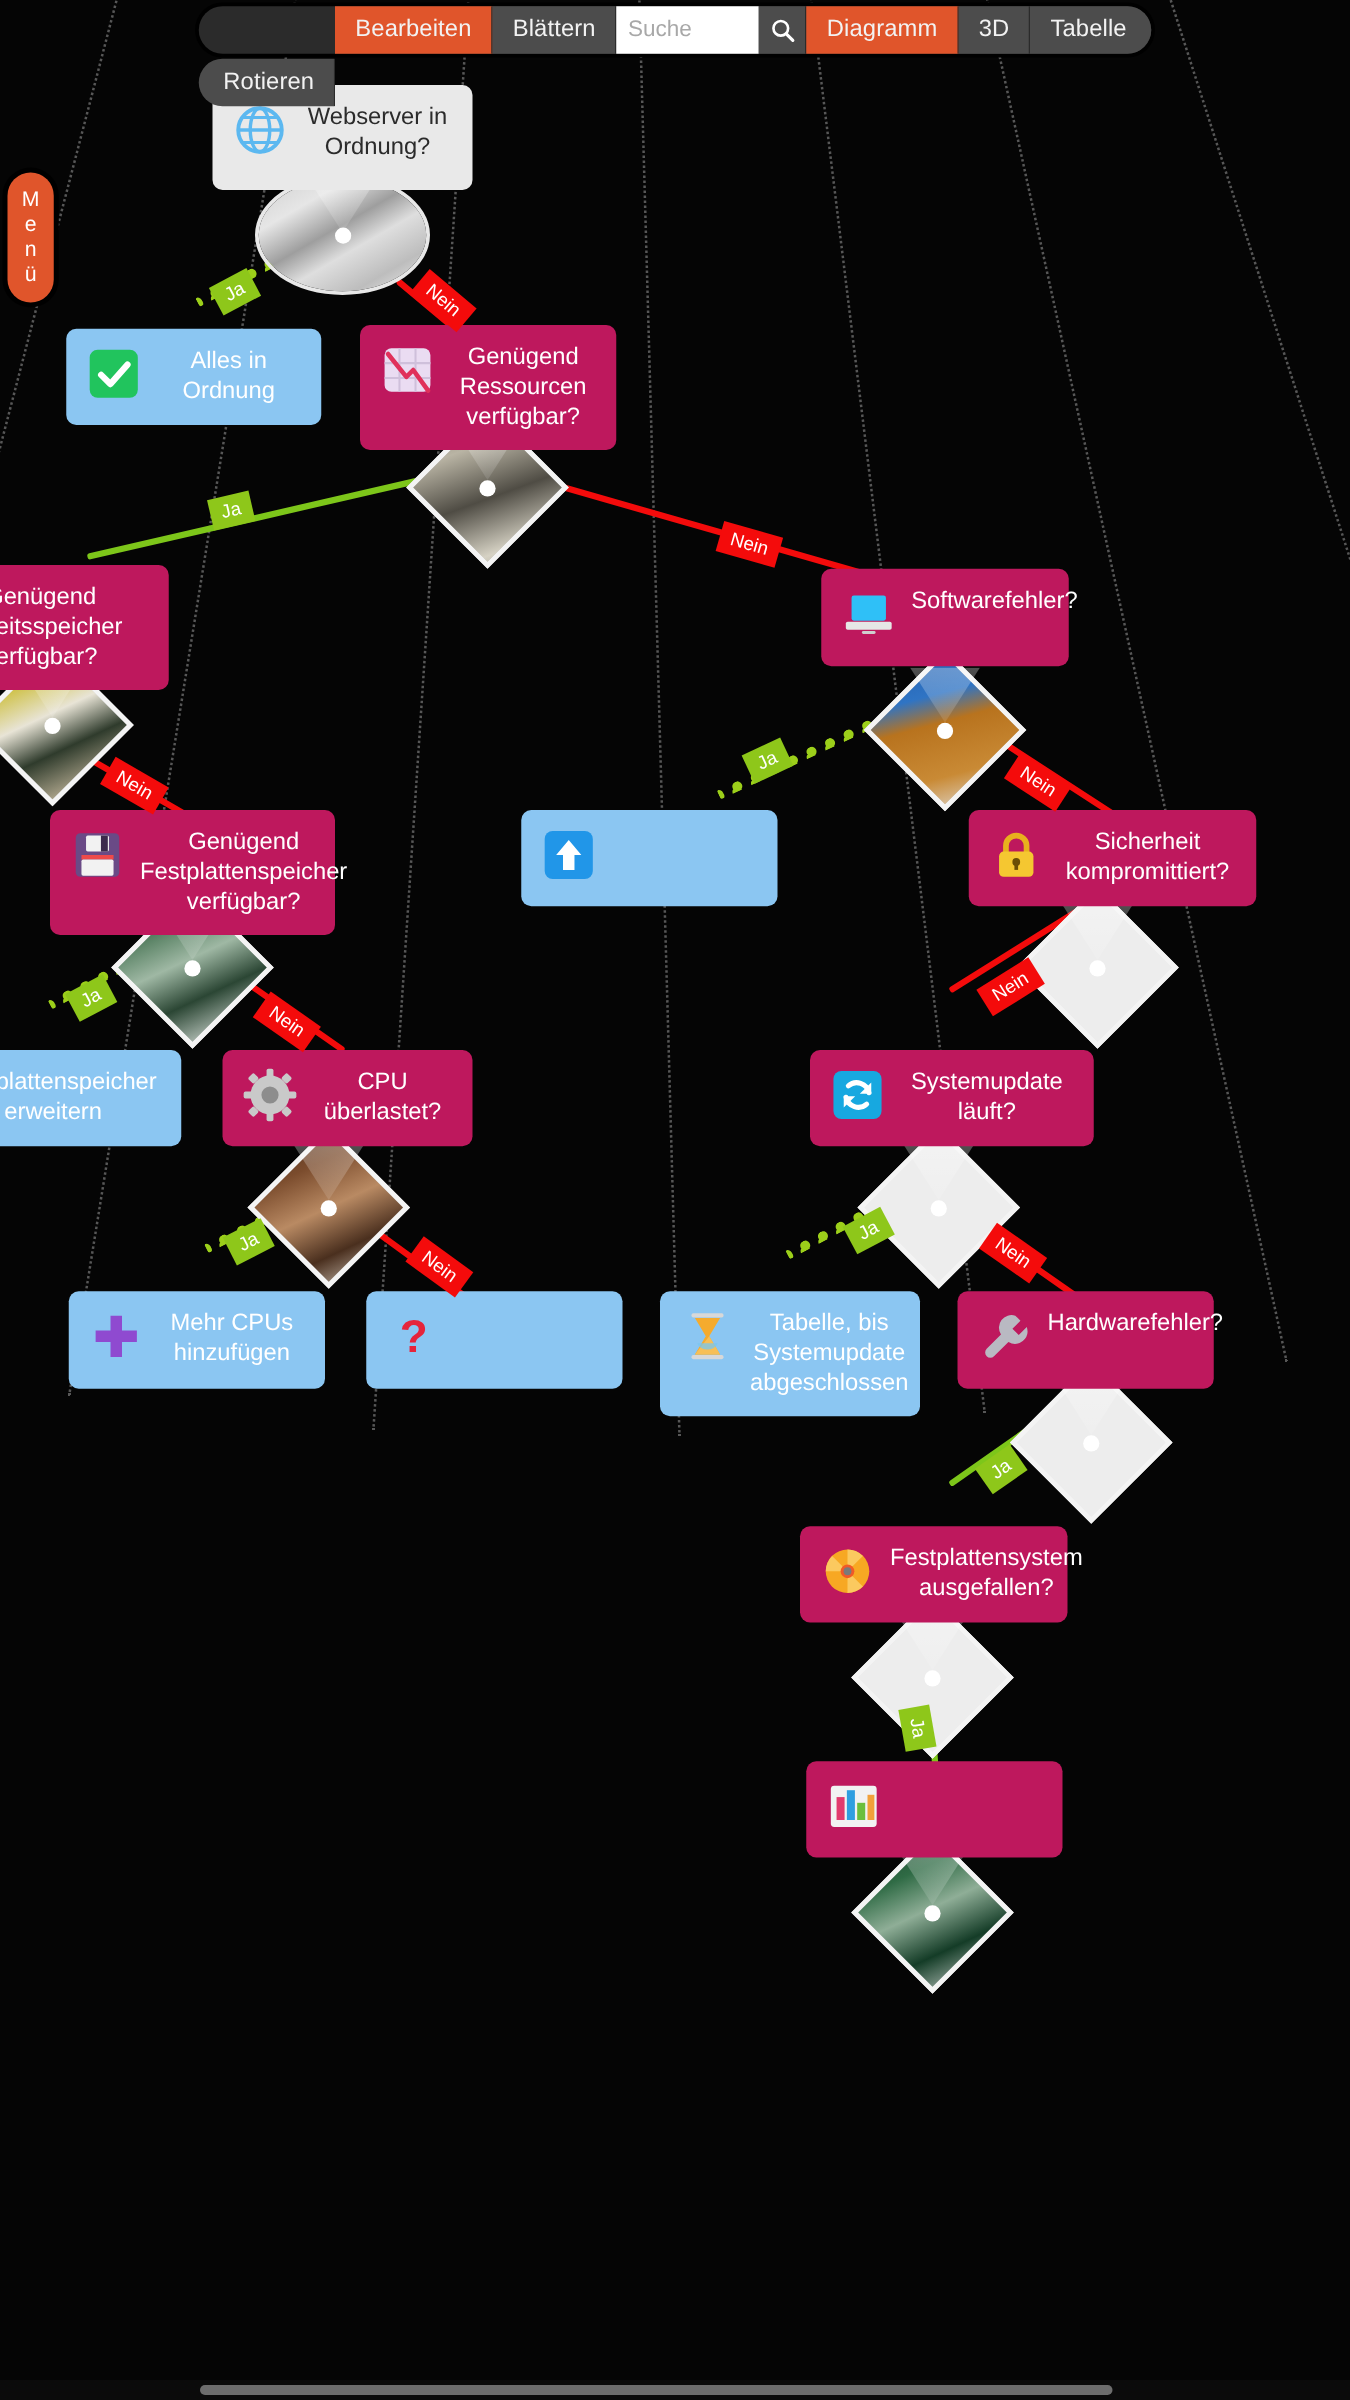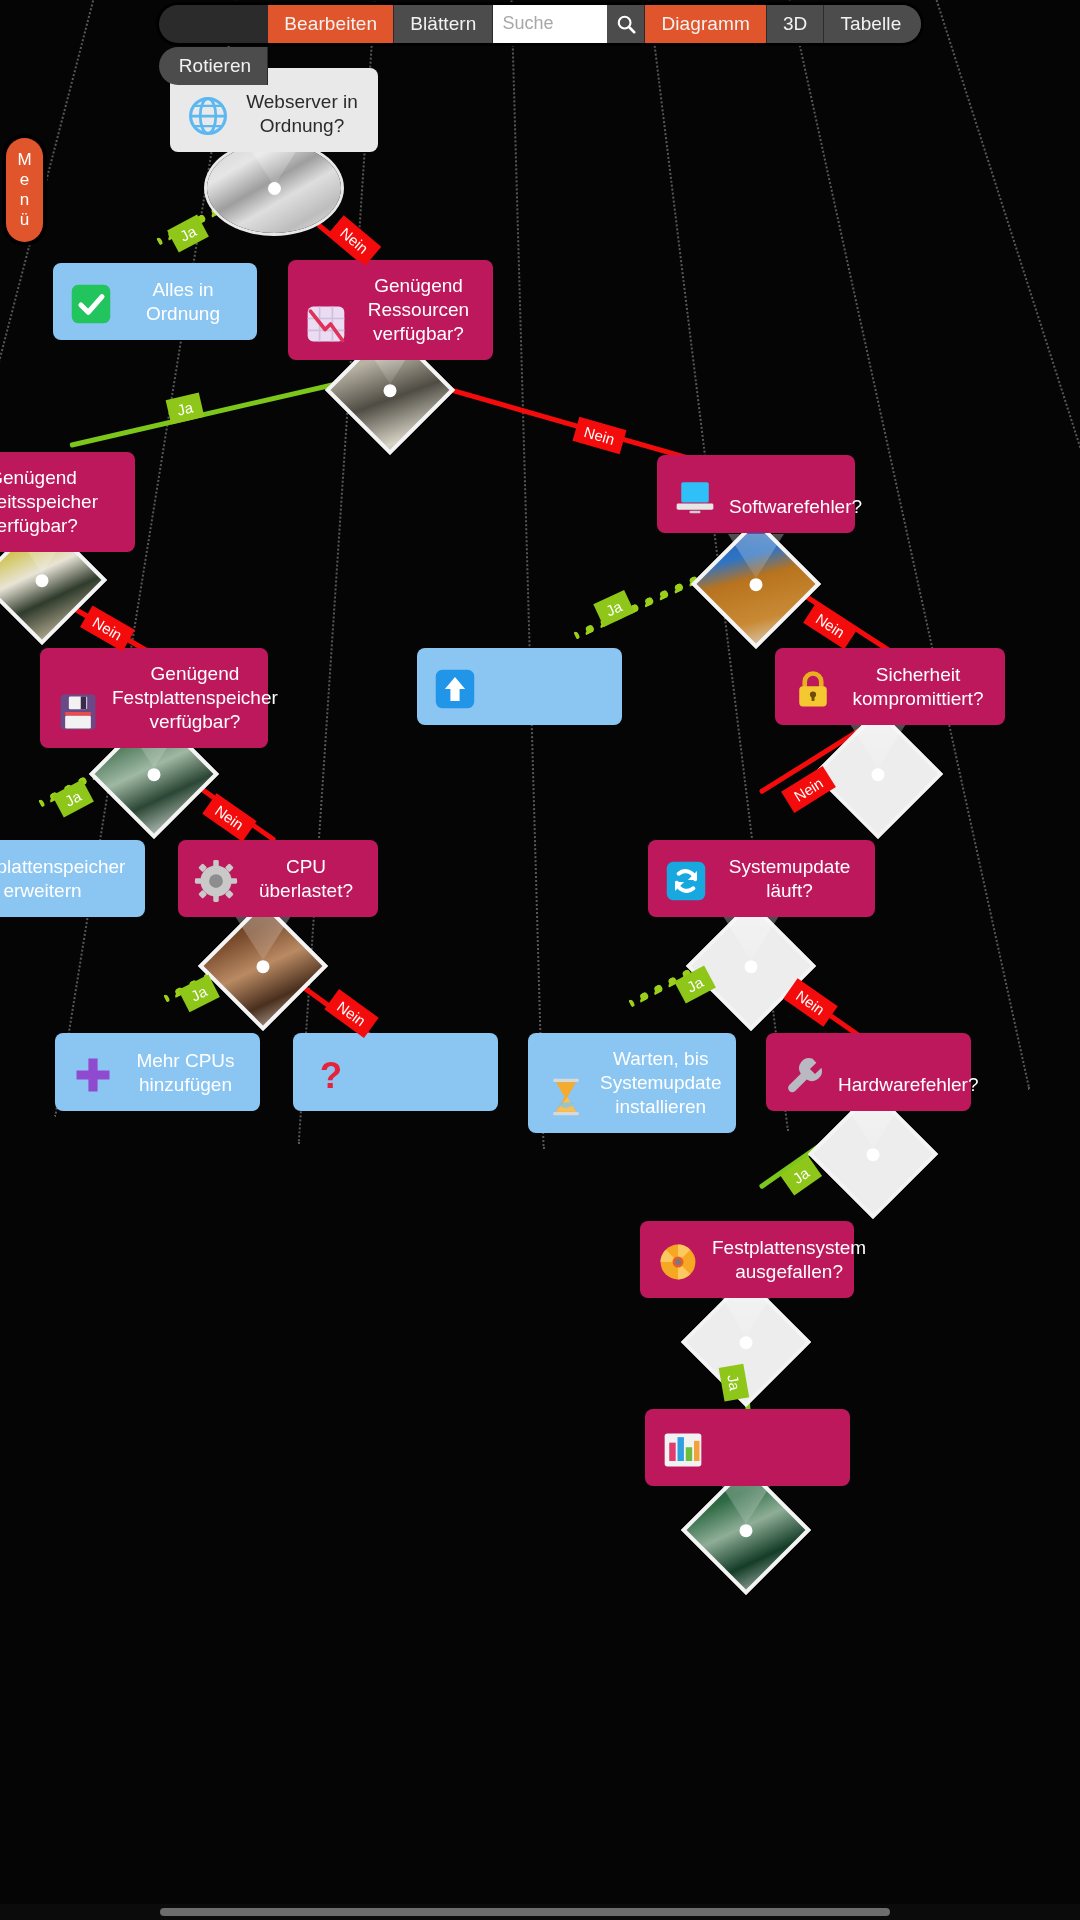--- a/index.html
+++ b/index.html
@@ -63,21 +63,21 @@
   #menu-tab {
     position: absolute; left: 6px; top: 138px; width: 37px; height: 104px;
     background: #e0552b; border-radius: 19px; box-shadow: 0 0 0 4px #000;
     display: flex; flex-direction: column; align-items: center; justify-content: center;
     color: #fff; font-size: 17px; line-height: 1.18; cursor: pointer; z-index: 80;
   }
 
   
   .node {
     position: absolute;
-    display: flex; align-items: flex-end; gap: 12px;
+    display: flex; align-items: flex-start; gap: 12px;
     border-radius: 8px; padding: 14px 16px;
     color: #fff; font-size: 19px; line-height: 1.26;
     z-index: 30;
   }
   .node .label { flex: 1; }
   .node.q  { background: #be185d; }
   .node.q.root { background: #e9e9e9; color: #2b2b2b; }
   .node.a  { background: #8bc6f2; }
   .node.center  { justify-content: center; text-align: center; }
   .node .ic { flex: 0 0 auto; width: 44px; height: 44px; position: relative; }
@@ -433,21 +433,21 @@
       <div class="node a" style="left: 528px; top: 1033px; width: 208px; min-height: 78px;">
         <span class="ic">
           <svg viewBox="0 0 48 48" aria-hidden="true">
             <rect x="10" y="4" width="28" height="3.6" rx="1.6" fill="#d8d8d8"></rect>
             <rect x="10" y="40.4" width="28" height="3.6" rx="1.6" fill="#d8d8d8"></rect>
             <path d="M13 8 H35 L25.5 24 L35 40 H13 L22.5 24 Z" fill="#f5ab2e"></path>
             <path d="M13 40 H35 L25.5 24 Z" fill="#f7bf57"></path>
             <path d="M15 30 a10 10 0 0 0 18 0 Z" fill="#76c7f2" opacity=".75"></path>
           </svg>
         </span>
-        <span class="label" style="text-align: center;">Warten, bis Systemupdate installieren</span>
+        <span class="label" style="text-align: center;">Tabelle, bis Systemupdate abgeschlossen</span>
       </div>
       <div class="node q" style="left: 766px; top: 1033px; width: 205px; min-height: 78px;">
         <span class="ic">
           <svg viewBox="0 0 48 48" aria-hidden="true">
             <path d="M33 6 a11 11 0 0 0 -12.5 16.5 L8 35 a4.5 4.5 0 0 0 6.4 6.4 L27 29 A11 11 0 0 0 43 16 l-7 7 -5.5 -5.5 7 -7 Z" fill="#b9b9c2"></path>
           </svg>
         </span>
         <span class="label">Hardwarefehler?</span>
       </div>
       <div class="node q" style="left: 640px; top: 1221px; width: 214px; min-height: 77px;">

